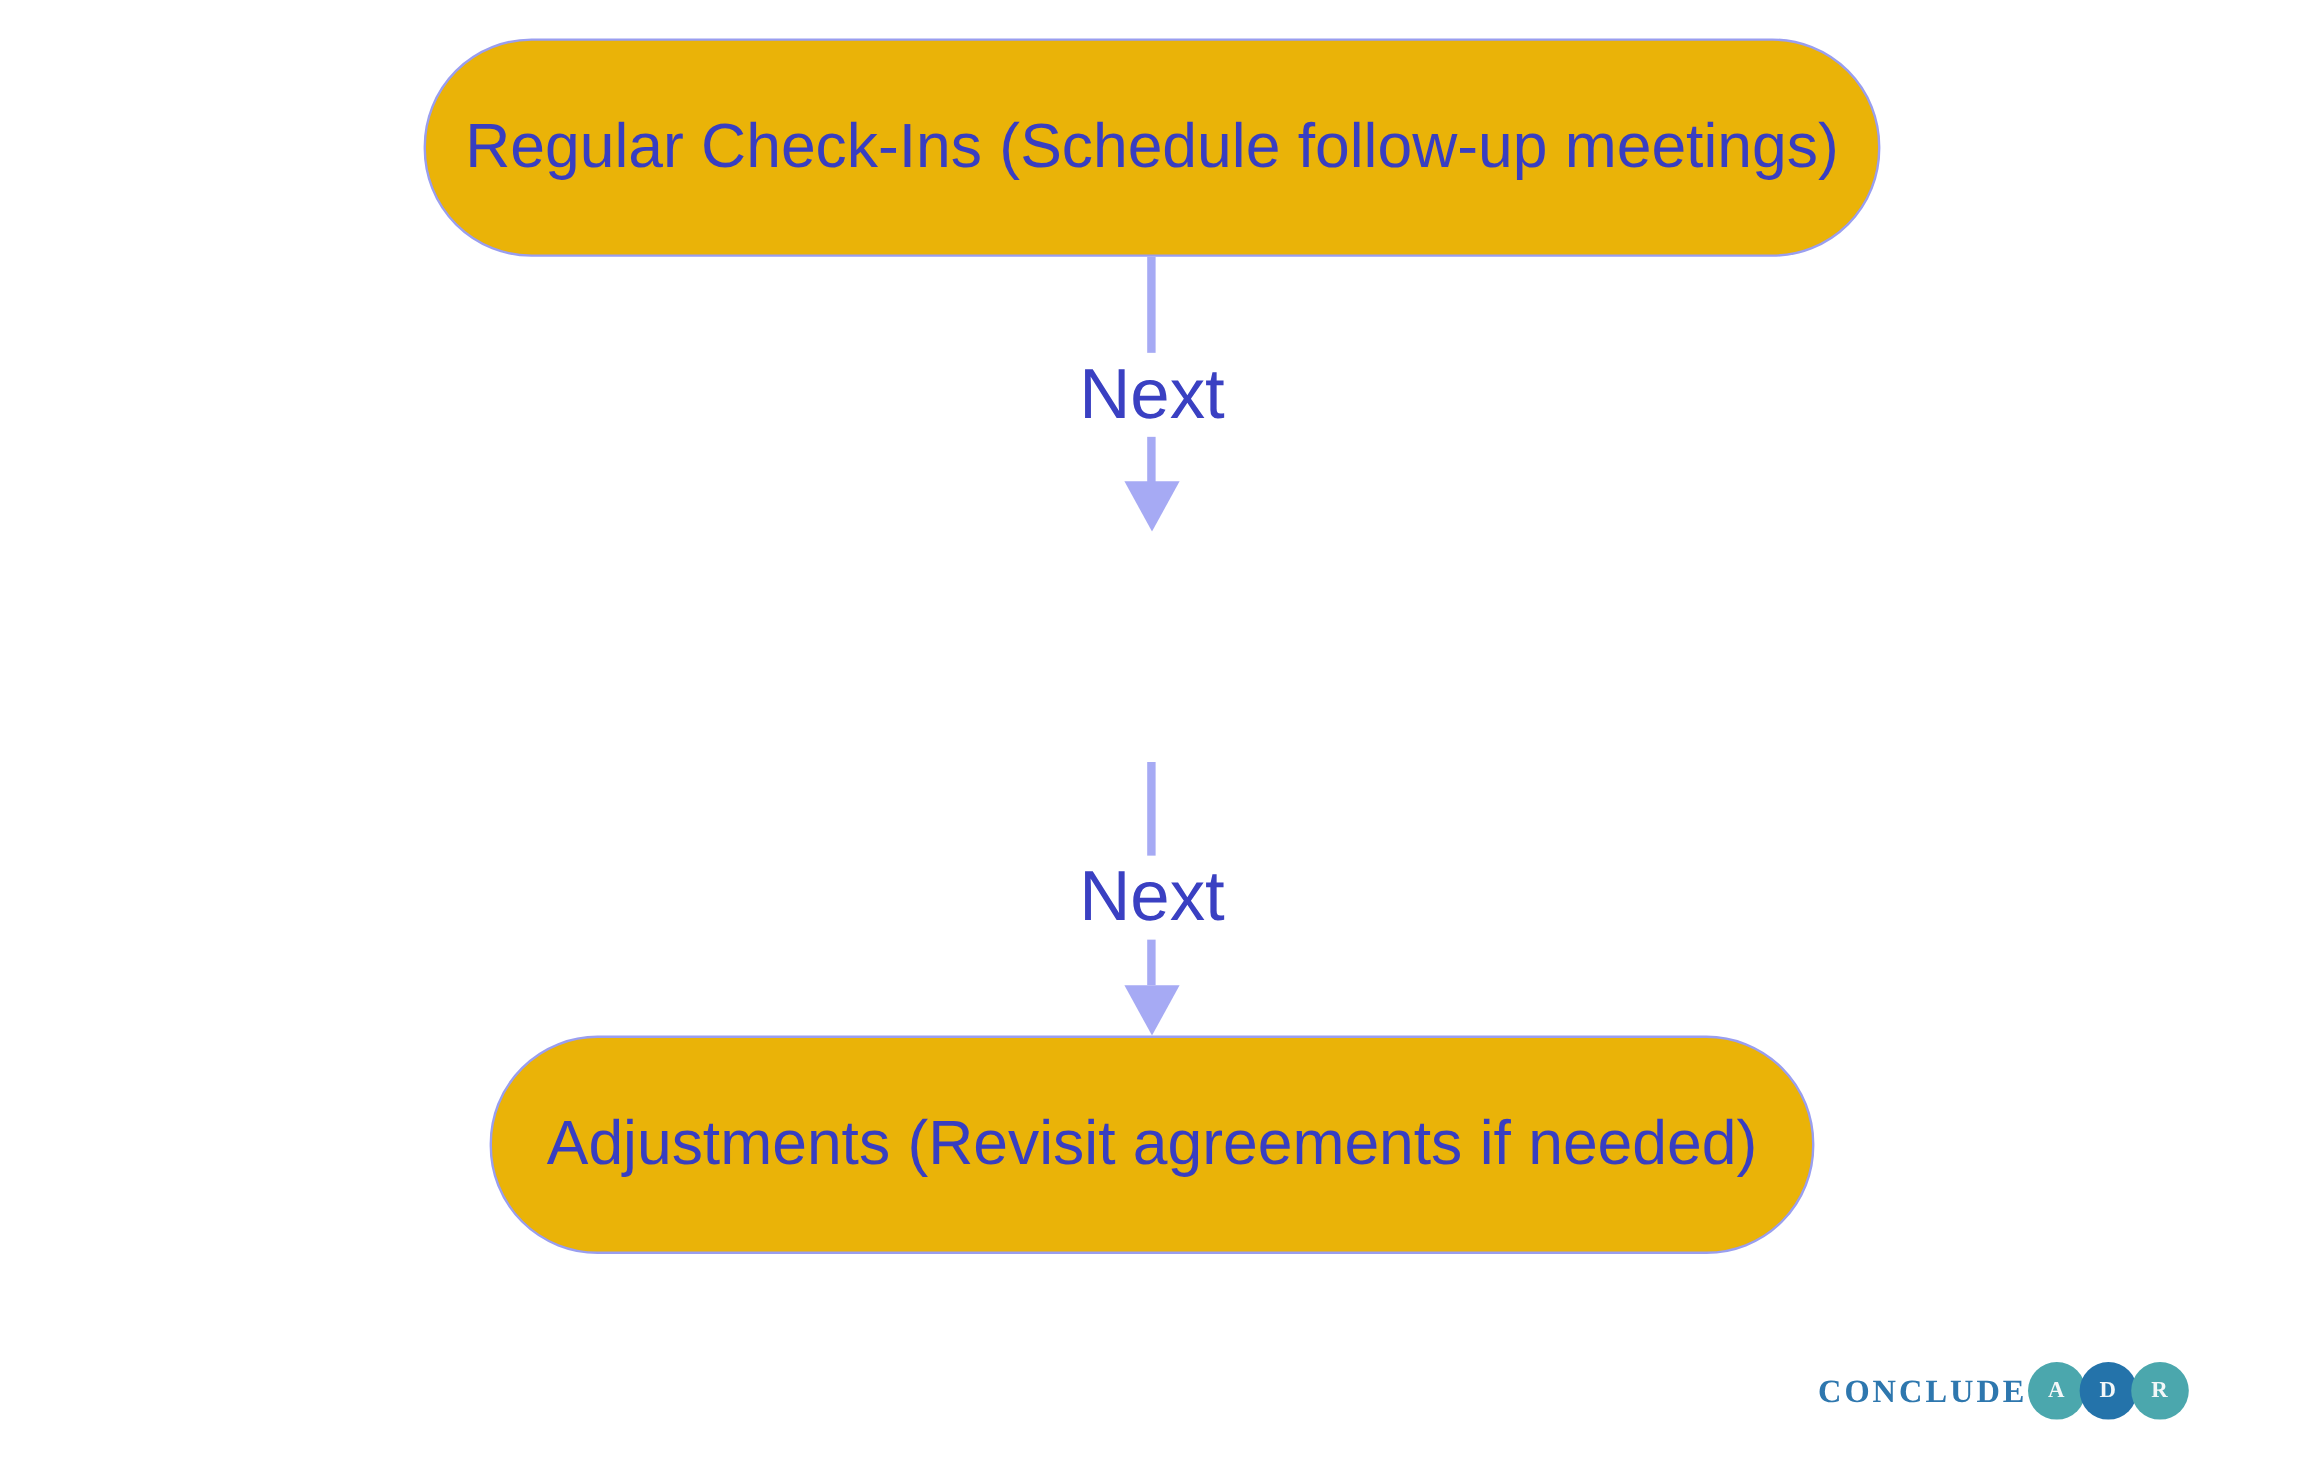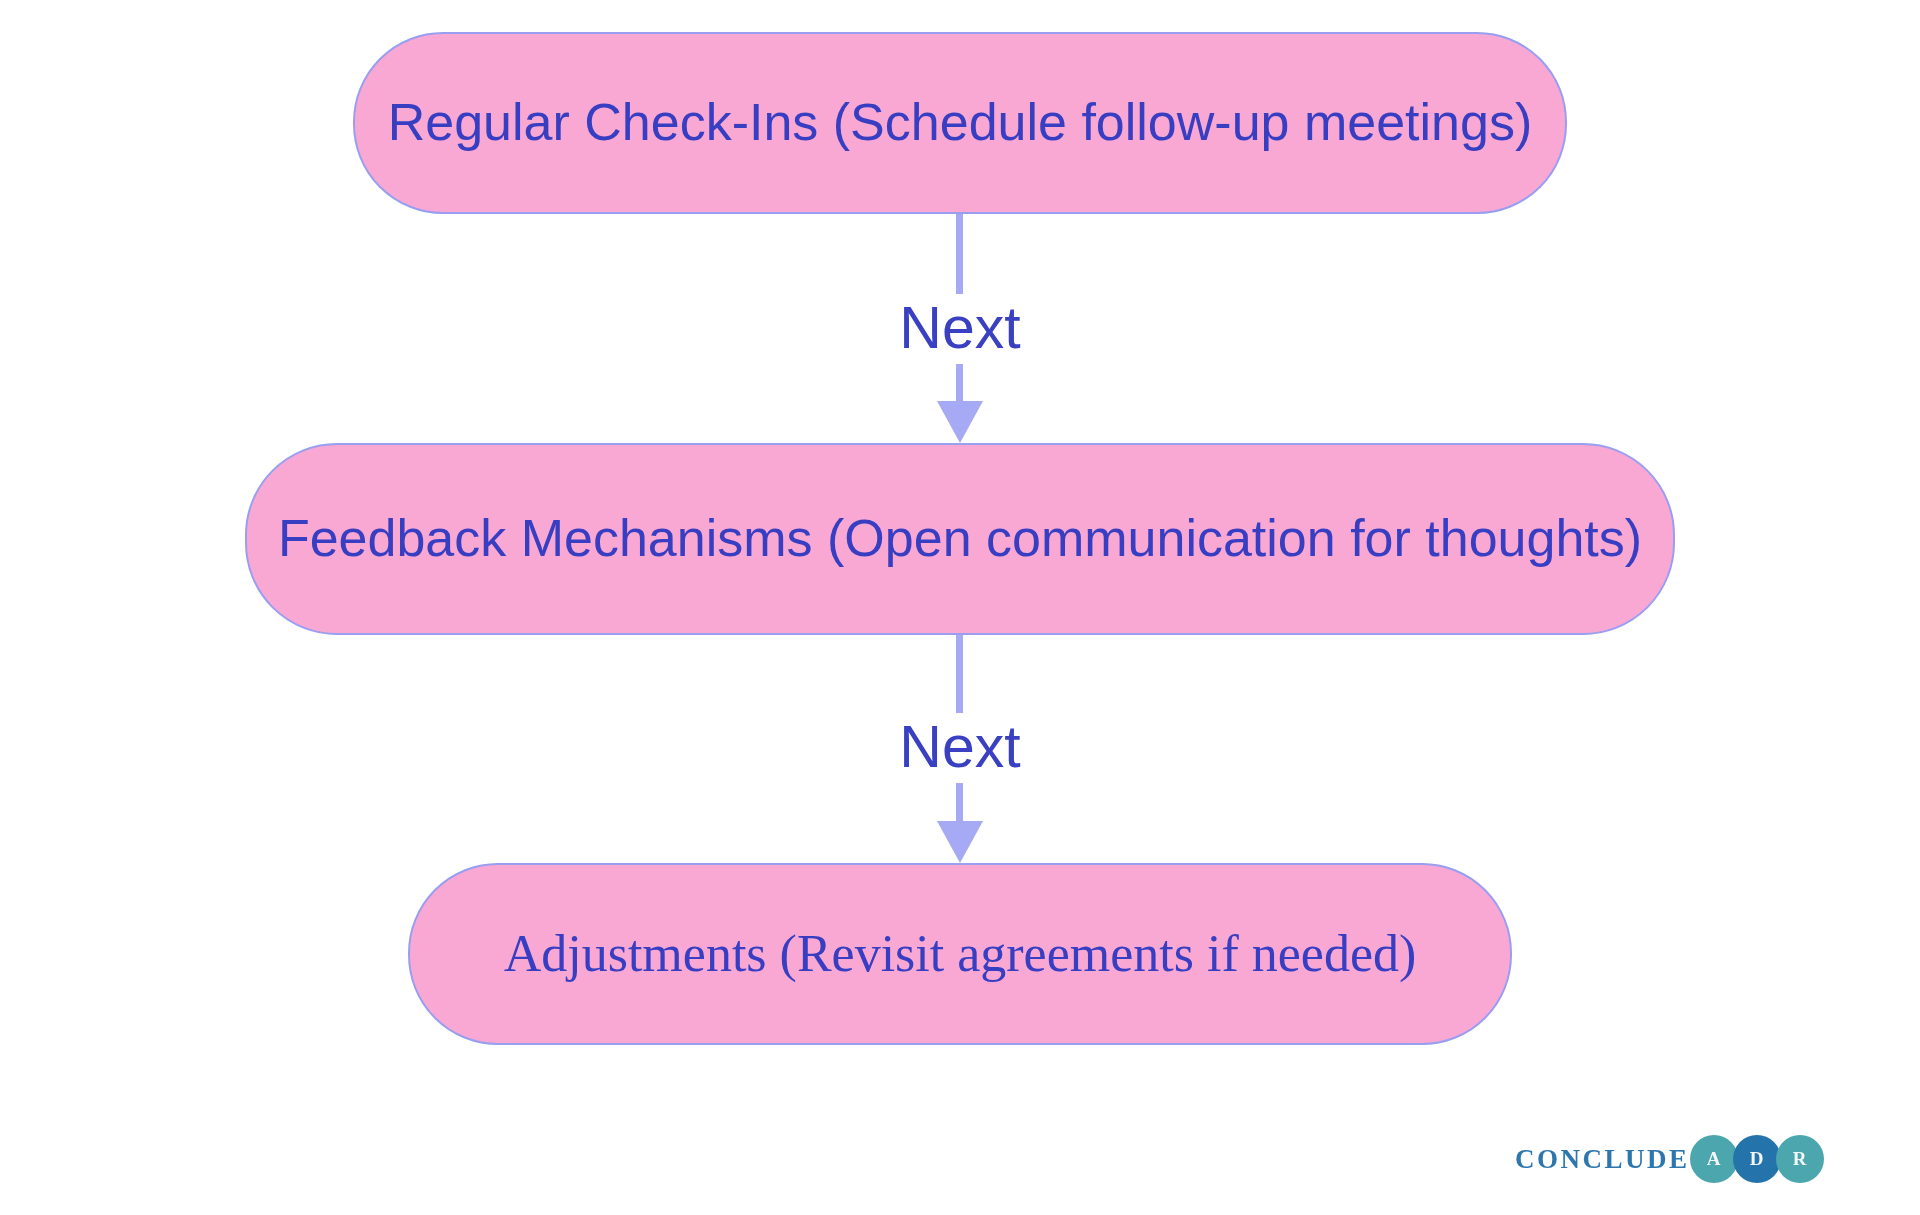--- a/index.html
+++ b/index.html
@@ -9,34 +9,34 @@
     height: 1215px;
     background: #ffffff;
     overflow: hidden;
     font-family: "Liberation Sans", sans-serif;
   }
 
   
   .flow-node {
     position: absolute;
     box-sizing: border-box;
-    background: #f9a8d4;
+    background: #eab308;
     border: 2.5px solid #999ef0;
     display: flex;
     align-items: center;
     justify-content: center;
     text-align: center;
     color: #383ec1;
     font-size: 52px;
     letter-spacing: 0px;
     line-height: 1.1;
   }
   .node-1 { left: 353px; top: 32px;  width: 1214px; height: 182px; border-radius: 90px; }
   .node-2 { left: 245px; top: 443px; width: 1430px; height: 192px; border-radius: 92px; }
-  .node-3 { left: 408px; top: 863px; width: 1104px; height: 182px; border-radius: 90px; font-family: Liberation Serif, serif; }
+  .node-3 { left: 408px; top: 863px; width: 1104px; height: 182px; border-radius: 90px; }
 
   
   .edge-line {
     position: absolute;
     left: 956px;
     width: 7px;
     background: #a6aaf4;
   }
   .edge-line.line-1 { top: 214px; height: 190px; }
   .edge-line.line-2 { top: 635px; height: 186px; }
@@ -107,23 +107,20 @@
 <div class="canvas">
 
   <div class="flow-node node-1">
     <span>Regular Check-Ins (Schedule follow-up meetings)</span>
   </div>
 
   <div class="edge-line line-1"></div>
   <div class="edge-head head-1"></div>
   <div class="edge-label label-1">Next</div>
 
-  <div class="flow-node node-2">
-    <span>Feedback Mechanisms (Open communication for thoughts)</span>
-  </div>
 
   <div class="edge-line line-2"></div>
   <div class="edge-head head-2"></div>
   <div class="edge-label label-2">Next</div>
 
   <div class="flow-node node-3">
     <span>Adjustments (Revisit agreements if needed)</span>
   </div>
 
   <div class="logo">

